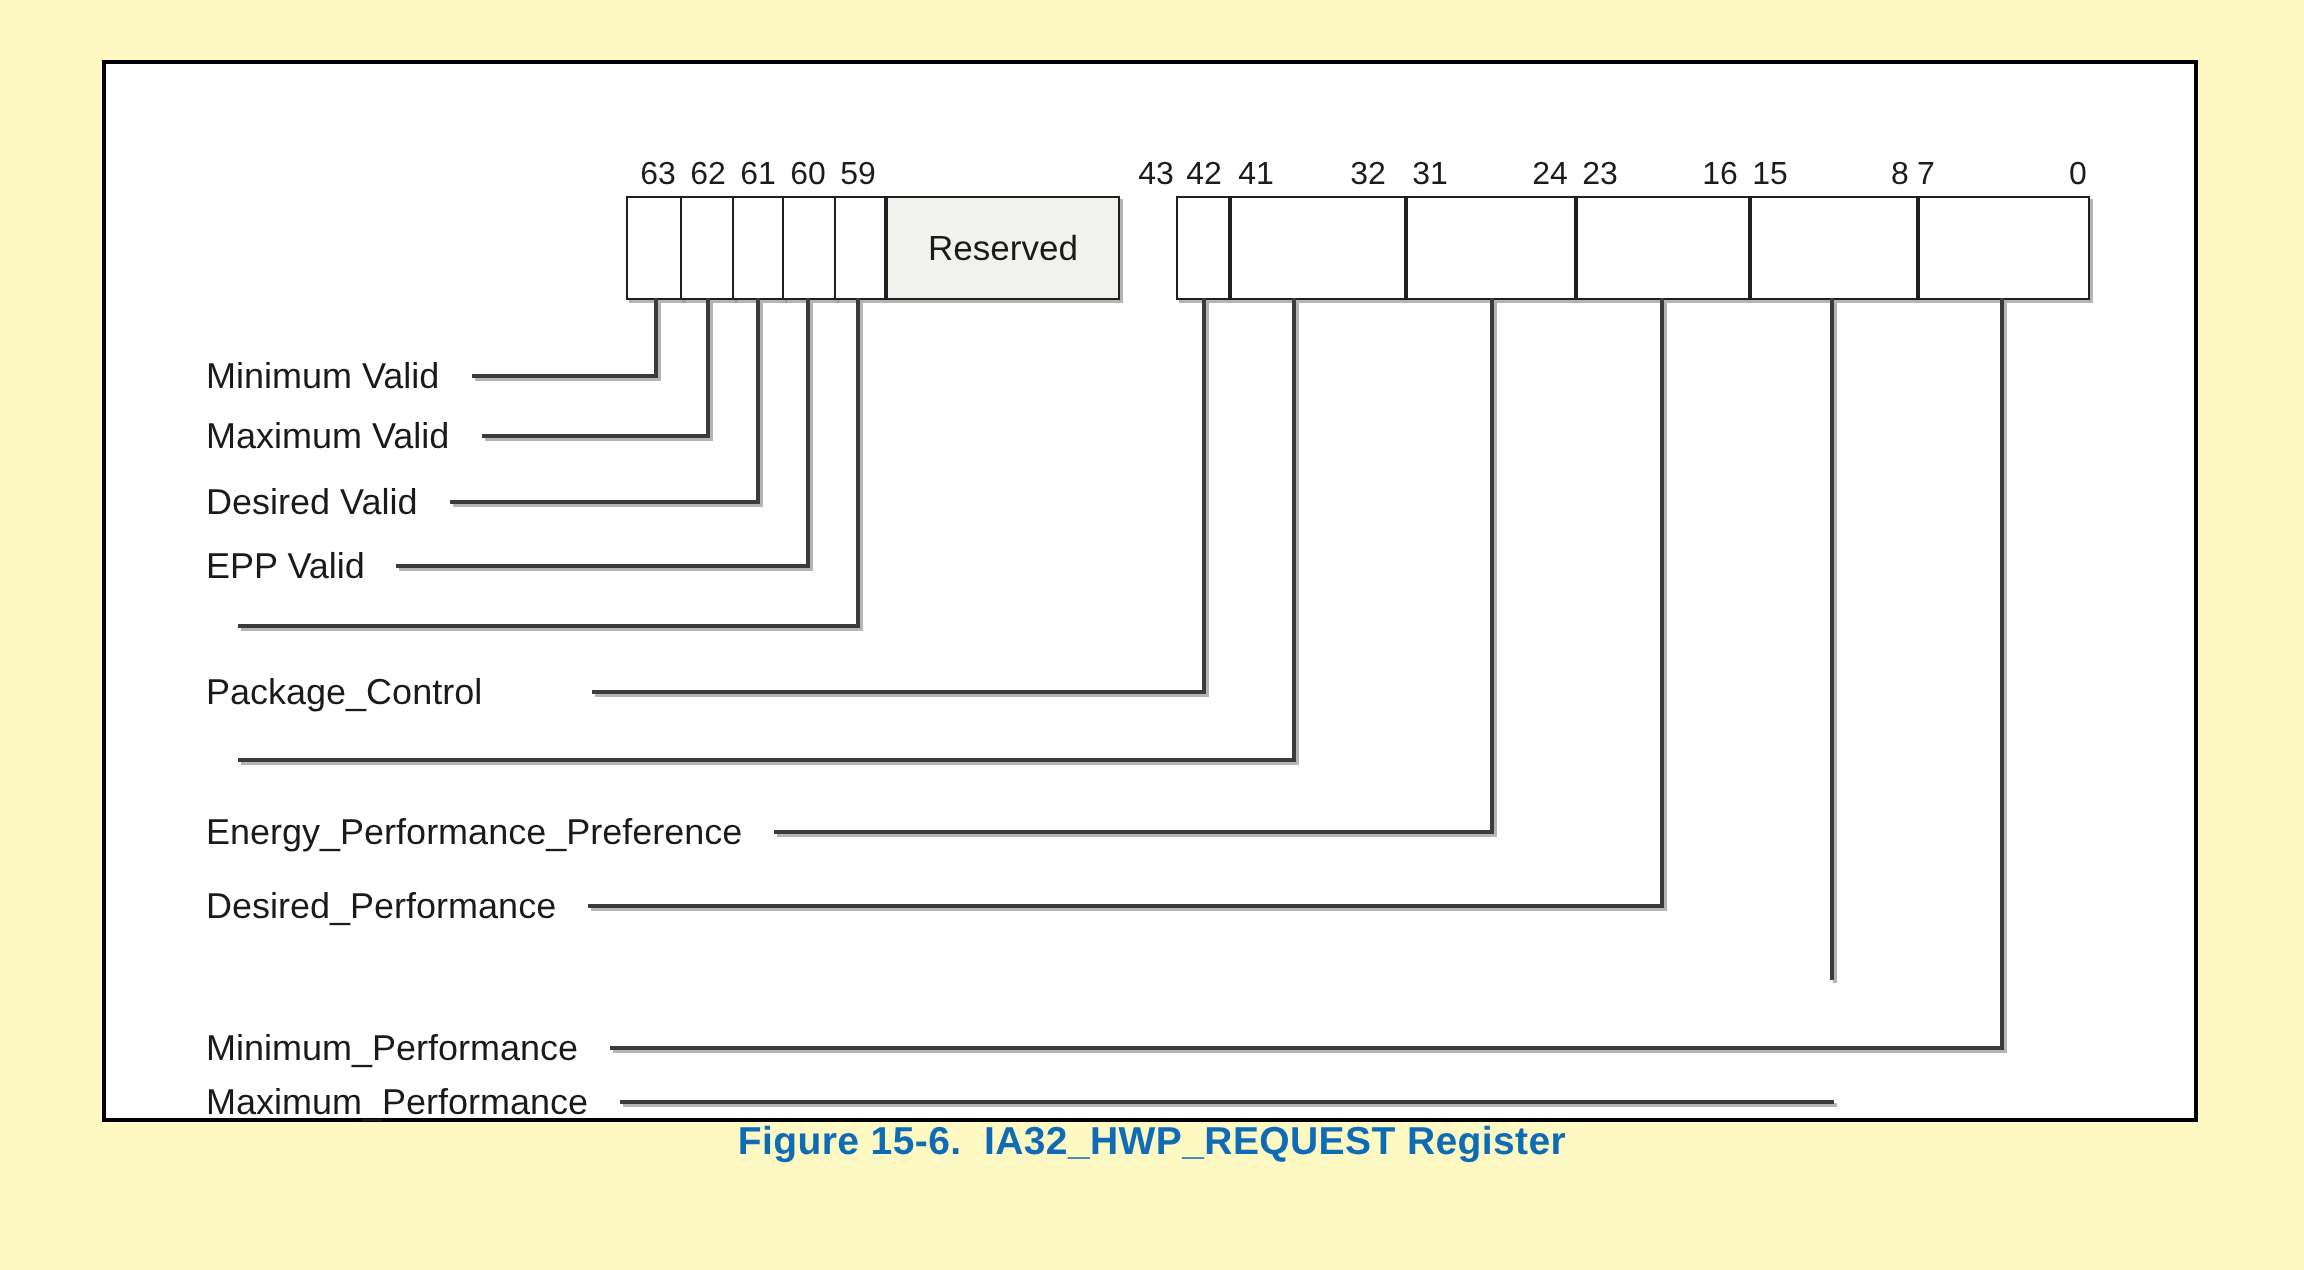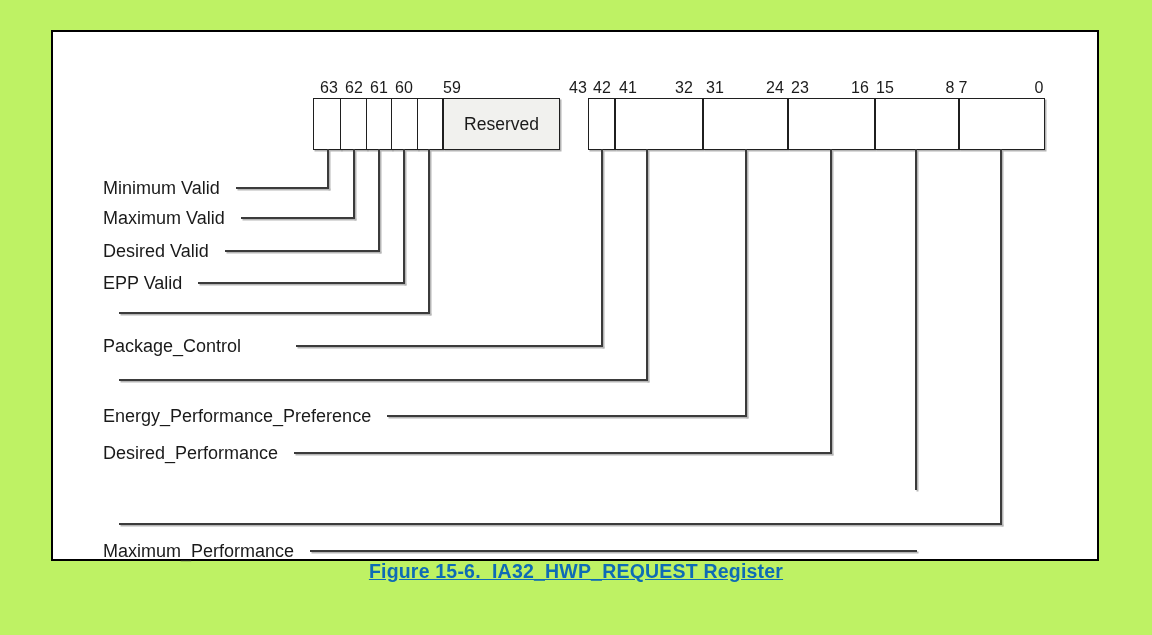--- a/index.html
+++ b/index.html
@@ -1,17 +1,17 @@
 <!DOCTYPE html>
 <html><head>
 <meta charset="utf-8">
 <style>
   html,body { margin:0; padding:0; background:#ffffff; }
   #page {
-    position:relative; width:1152px; height:635px; background:#bef264;
+    position:relative; width:1152px; height:635px; background:#fef9c3;
     font-family:"Liberation Sans","DejaVu Sans",sans-serif; overflow:hidden;
   }
   .figure-box {
     position:absolute; left:51px; top:30px; width:1044px; height:527px;
     border:2px solid #000000; background:#ffffff;
   }
   .bitnum {
     position:absolute; top:79px; transform:translateX(-50%);
     font-size:16px; line-height:18px; color:#1c1c1c; white-space:nowrap;
   }
@@ -45,21 +45,21 @@
 </head>
 <body>
 
 <div id="page">
   <div class="figure-box"></div>
   <div id="diagram">
       <div class="bitnum" style="left: 329px;">63</div>
       <div class="bitnum" style="left: 354px;">62</div>
       <div class="bitnum" style="left: 379px;">61</div>
       <div class="bitnum" style="left: 404px;">60</div>
-      <div class="bitnum" style="left: 452px;">59</div>
+      <div class="bitnum" style="left: 429px;">59</div>
       <div class="bitnum" style="left: 578px;">43</div>
       <div class="bitnum" style="left: 602px;">42</div>
       <div class="bitnum" style="left: 628px;">41</div>
       <div class="bitnum" style="left: 684px;">32</div>
       <div class="bitnum" style="left: 715px;">31</div>
       <div class="bitnum" style="left: 775px;">24</div>
       <div class="bitnum" style="left: 800px;">23</div>
       <div class="bitnum" style="left: 860px;">16</div>
       <div class="bitnum" style="left: 885px;">15</div>
       <div class="bitnum" style="left: 950px;">8</div>
@@ -121,18 +121,19 @@
         <span class="flabel">Desired_Performance</span>
         <span class="hline"></span>
       </div>
       <div class="vline" style="left: 830px; top: 149px; height: 305px;"></div>
       <div class="leader" style="left: 103px; top: 499px; width: 814px; margin-top: 40px;">
         <span class="flabel">Maximum_Performance</span>
         <span class="hline"></span>
       </div>
       <div class="vline" style="left: 915px; top: 149px; height: 341px;"></div>
       <div class="leader" style="left: 103px; top: 512px; width: 899px;">
+        <span class="flabel">Minimum_Performance</span>
         <span class="hline"></span>
       </div>
       <div class="vline" style="left: 1000px; top: 149px; height: 376px;"></div>
     </div>
-  <div class="caption" style="color: rgb(14, 107, 181); text-decoration: underline;">Figure 15-6.  IA32_HWP_REQUEST Register</div>
+  <div class="caption" style="color: rgb(14, 107, 181);">Figure 15-6.  IA32_HWP_REQUEST Register</div>
 </div>
 
 </body></html>

